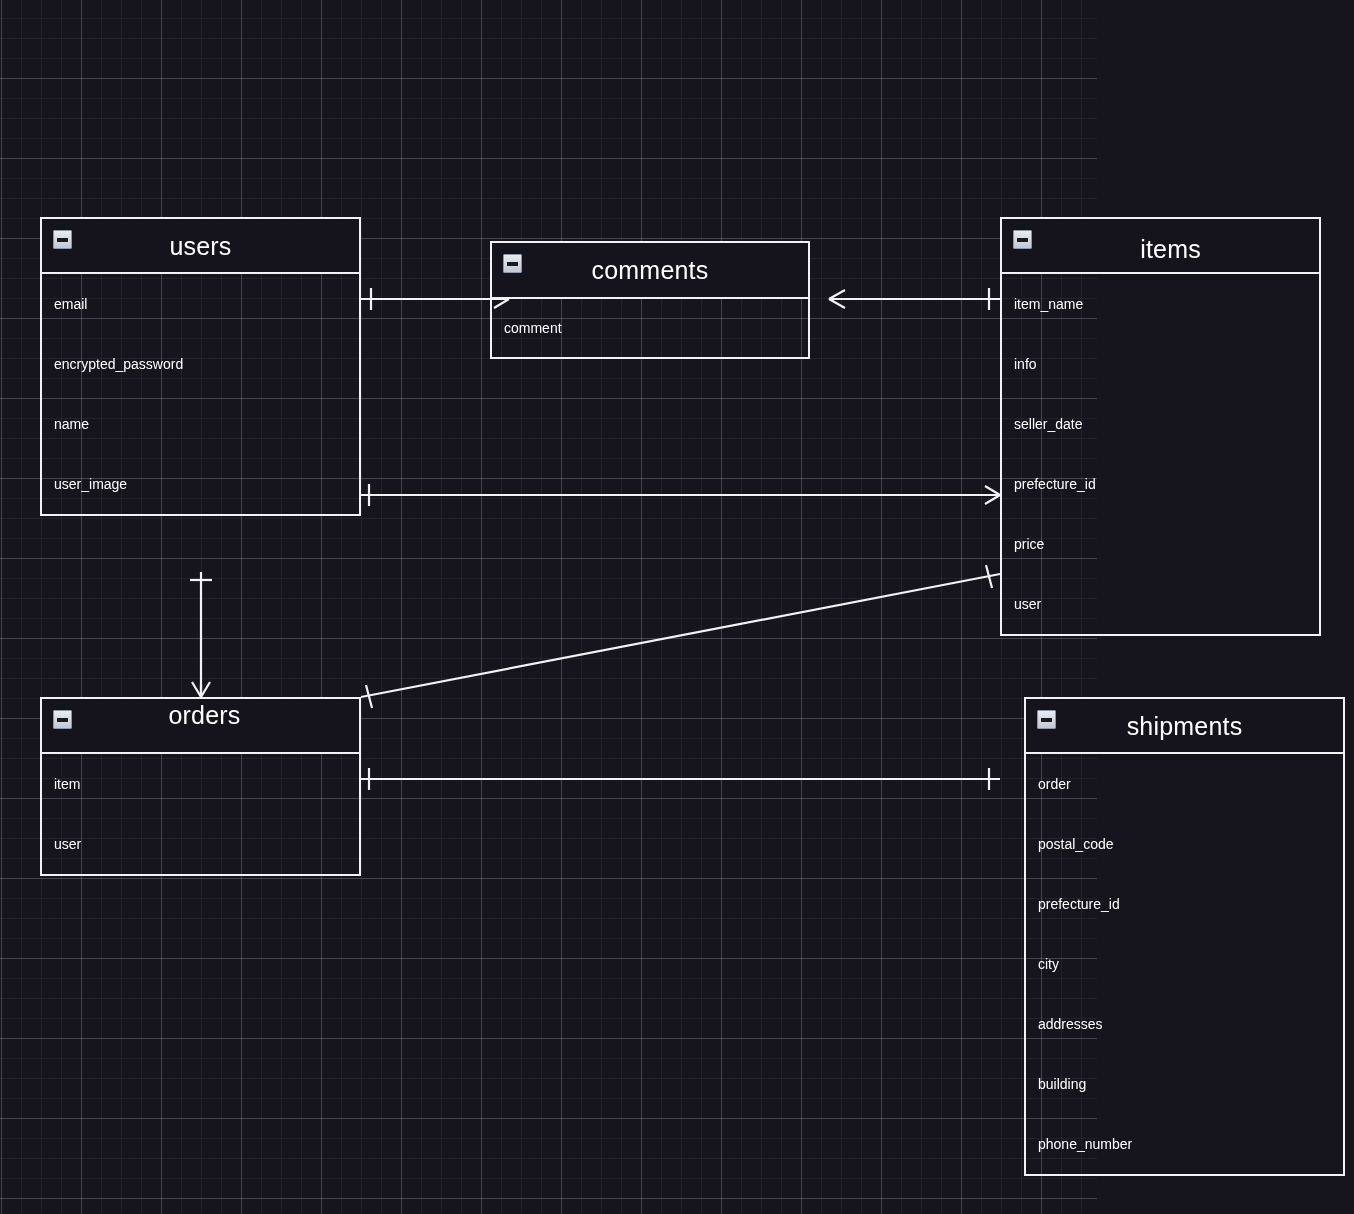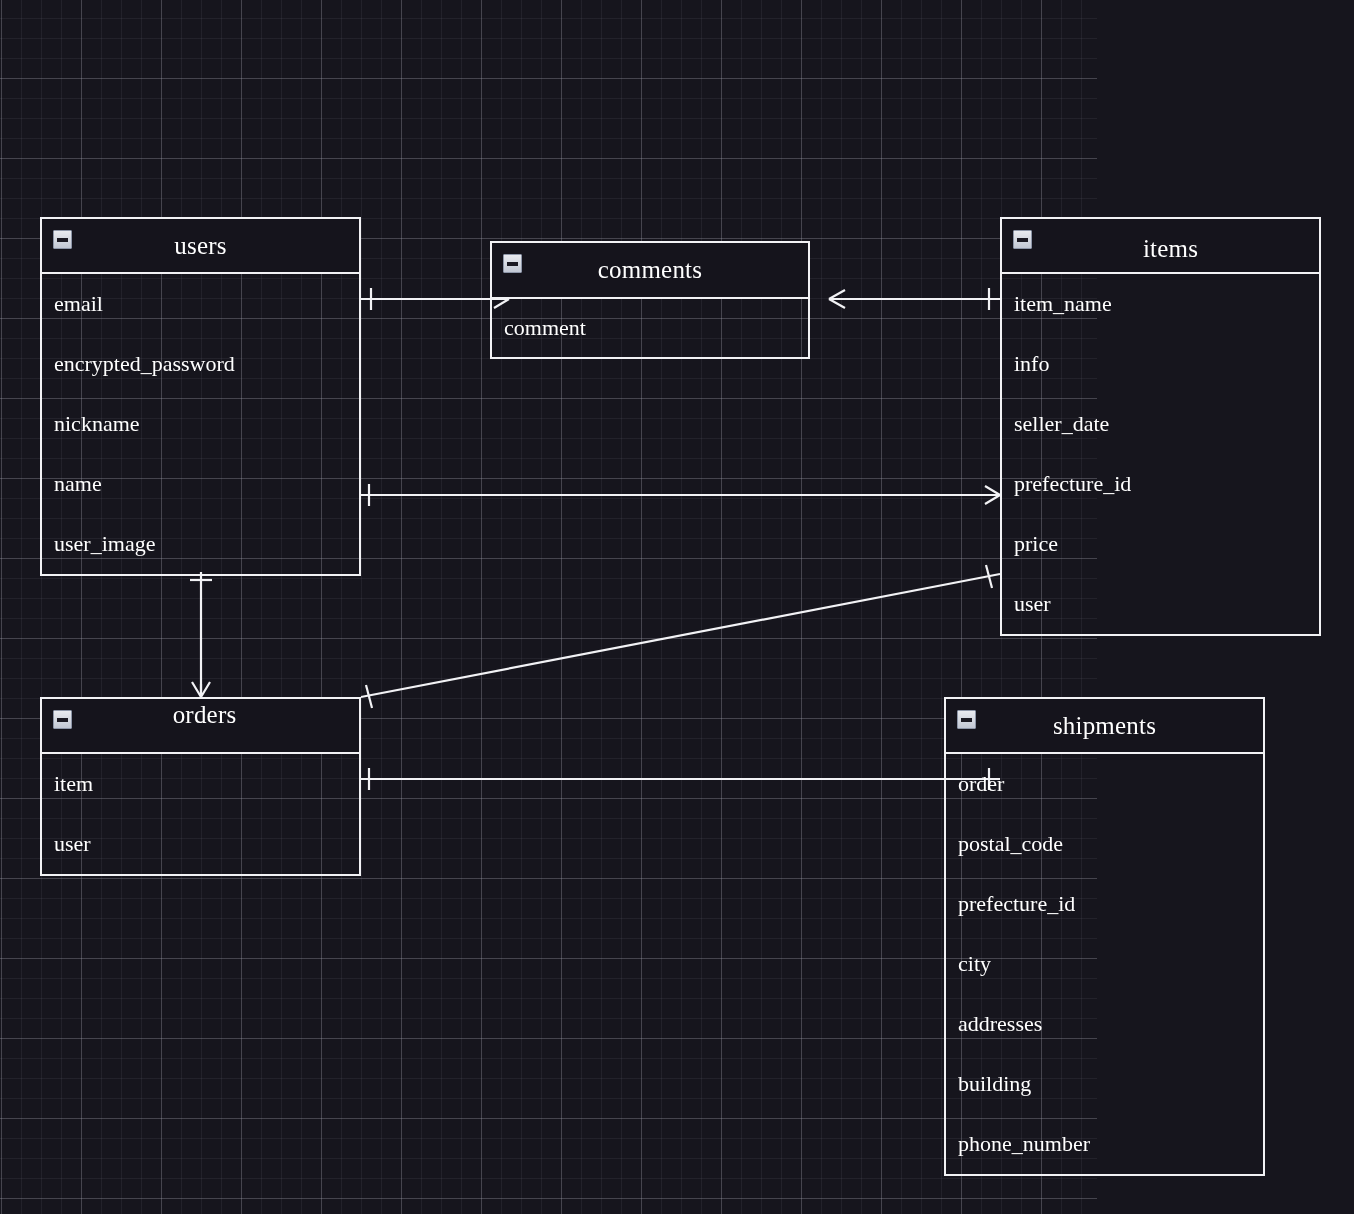--- a/index.html
+++ b/index.html
@@ -19,21 +19,20 @@
     width: 1097px;
     height: 1214px;
     background-color: #16151d;
     background-image:
       linear-gradient(to right, rgba(170,170,180,0.26) 1px, transparent 1px),
       linear-gradient(to bottom, rgba(170,170,180,0.26) 1px, transparent 1px),
       linear-gradient(to right, rgba(130,130,145,0.12) 1px, transparent 1px),
       linear-gradient(to bottom, rgba(130,130,145,0.12) 1px, transparent 1px);
     background-size: 80px 80px, 80px 80px, 20px 20px, 20px 20px;
     background-position: 1px -2px, 1px -2px, 1px -2px, 1px -2px;
-    font-family: Liberation Serif, serif;
   }
 
   
   #lines {
     position: absolute;
     left: 0; top: 0;
     width: 1354px;
     height: 1214px;
     pointer-events: none;
   }
@@ -85,31 +84,31 @@
   }
 
   .table-body {
     background: transparent;
   }
   .field-row {
     height: 60px;
     line-height: 60px;
     padding-left: 12px;
     color: #ffffff;
-    font-size: 22px;
+    font-size: 14px;
     white-space: nowrap;
     box-sizing: border-box;
   }
 
   
   #tbl-users     { left: 40px;   top: 217px;  width: 321px; }
   #tbl-comments  { left: 490px;  top: 217px;  width: 320px; margin-top: 24px; }
   #tbl-items     { left: 1000px; top: 217px;  width: 321px; }
   #tbl-orders    { left: 40px;   top: 697px;  width: 321px; }
-  #tbl-shipments { left: 944px; top: 697px;  width: 321px; }
+  #tbl-shipments { left: 1024px; top: 697px;  width: 321px; }
 
   
   #tbl-items .table-title   { top: 16px; transform: none; padding-left: 20px; }
   #tbl-orders .table-title  { top: 2px;  transform: none; margin-left: 8px; }
 
   #tbl-comments .table-header { height: 56px; }
   #tbl-comments .field-row { height: 58px; line-height: 58px; }
 </style>
 </head>
 <body>
@@ -159,21 +158,20 @@
   </svg>
 
   <div class="table" id="tbl-users">
     <div class="table-header">
       <span class="collapse-icon"></span>
       <div class="table-title">users</div>
     </div>
     <div class="table-body">
       <div class="field-row">email</div>
       <div class="field-row">encrypted_password</div>
-      <div class="field-row">nickname</div>
       <div class="field-row">name</div>
       <div class="field-row">user_image</div>
     </div>
   </div>
 
   <div class="table" id="tbl-comments">
     <div class="table-header">
       <span class="collapse-icon"></span>
       <div class="table-title">comments</div>
     </div>

